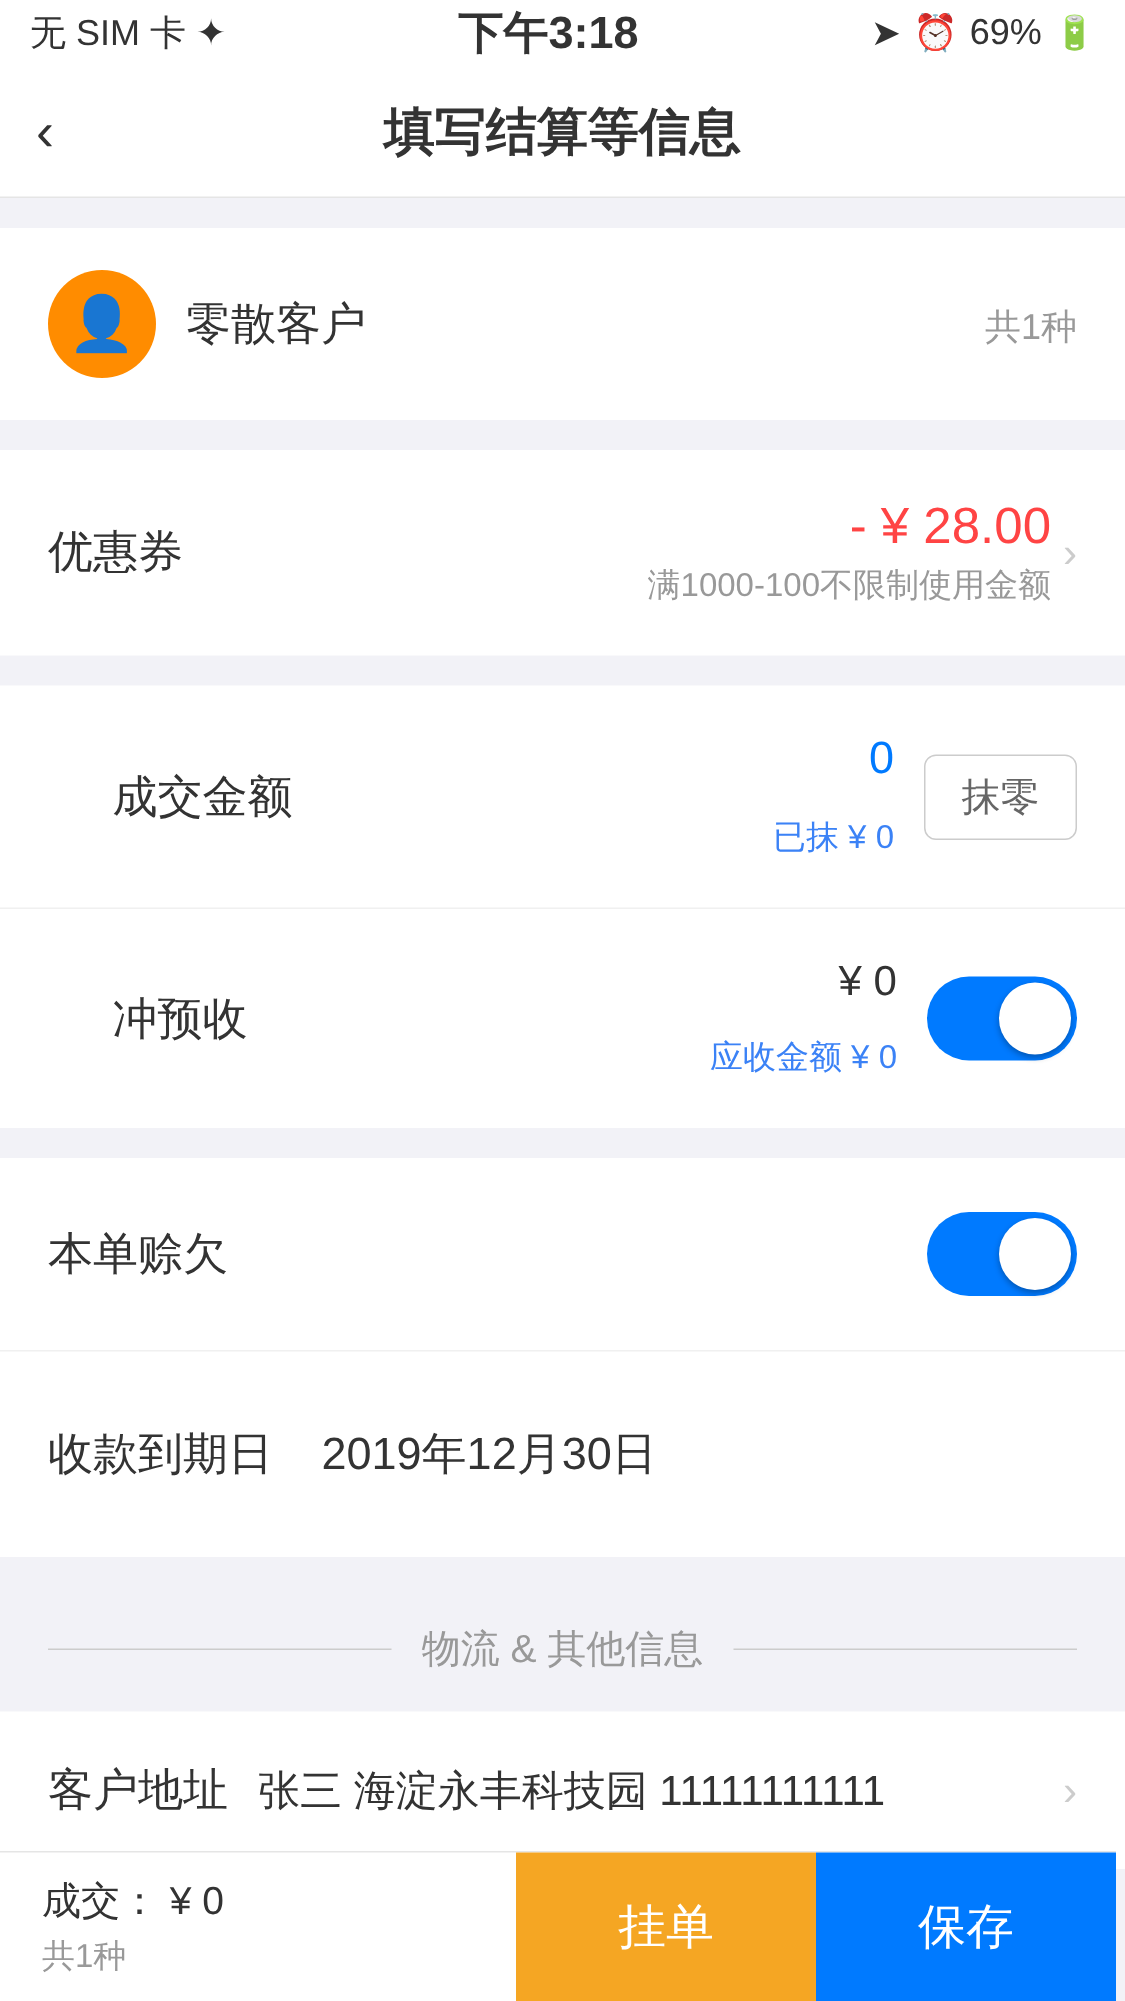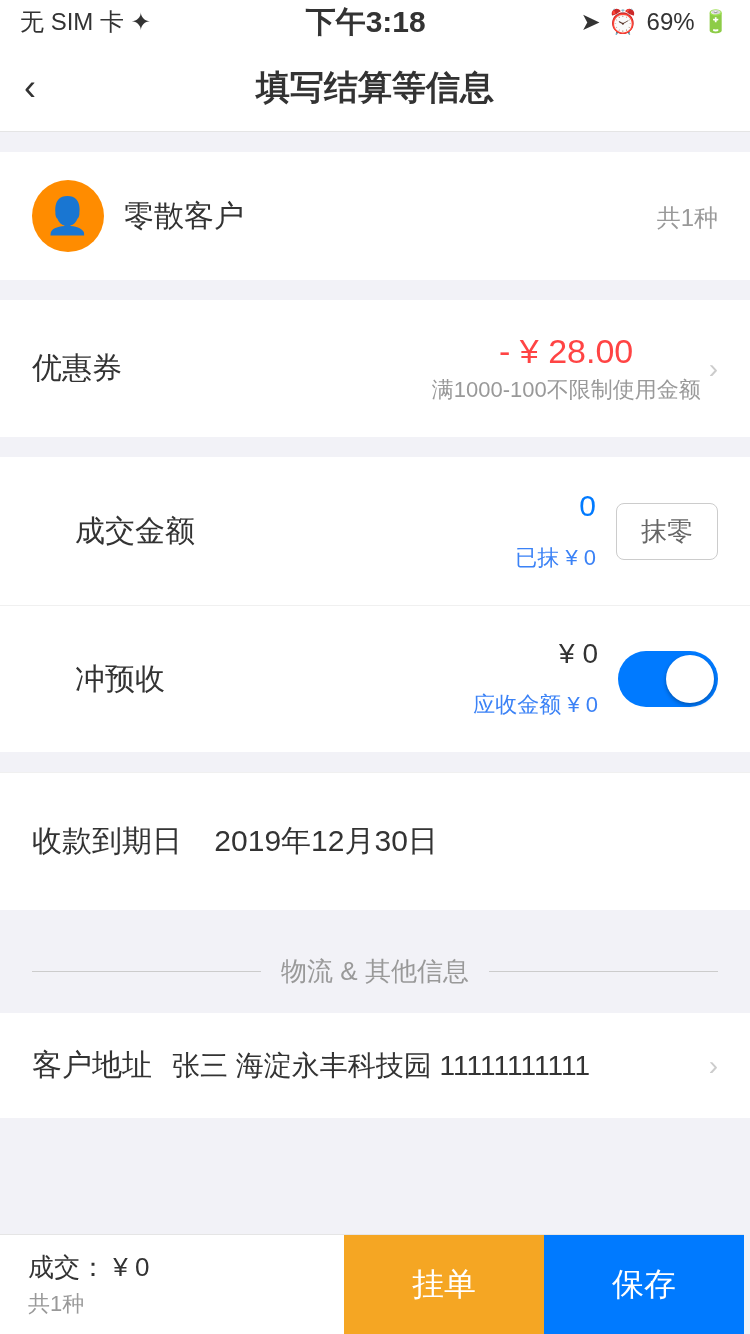--- a/index.html
+++ b/index.html
@@ -87,21 +87,21 @@
     .total-count { font-size: 24px; color: #999; margin-top: 4px; }
 
     
     .coupon-row {
       display: flex;
       align-items: center;
       justify-content: space-between;
       padding: 32px 32px;
     }
     .coupon-label { font-size: 30px; color: #333; }
-    .coupon-right { text-align: center; display: flex; align-items: center; gap: 8px; }
+    .coupon-right { text-align: right; display: flex; align-items: center; gap: 8px; }
     .coupon-amount { font-size: 34px; color: #ff4444; font-weight: 500; }
     .coupon-desc { font-size: 22px; color: #999; margin-top: 4px; }
     .chevron { font-size: 28px; color: #ccc; }
 
     
     .form-card {
       background: #fff;
       margin-bottom: 20px;
     }
     .form-row {
@@ -307,20 +307,26 @@
           <div class="form-sub">应收金额 ¥ 0</div>
         </div>
         <div class="toggle-switch">
           <div class="knob"></div>
         </div>
       </div>
     </div>
   </div>
 
   <div class="form-card">
+    <div class="debit-row">
+      <span class="debit-label">本单赊欠</span>
+      <div class="toggle-switch">
+        <div class="knob"></div>
+      </div>
+    </div>
     <div class="due-date-row">
       <span>收款到期日</span>
       <span class="due-date-value" style="margin-left: 24px;">2019年12月30日</span>
     </div>
   </div>
 
   <div class="logistics-header">
     <div class="logistics-line"></div>
     <span class="logistics-text">物流 &amp; 其他信息</span>
     <div class="logistics-line"></div>

